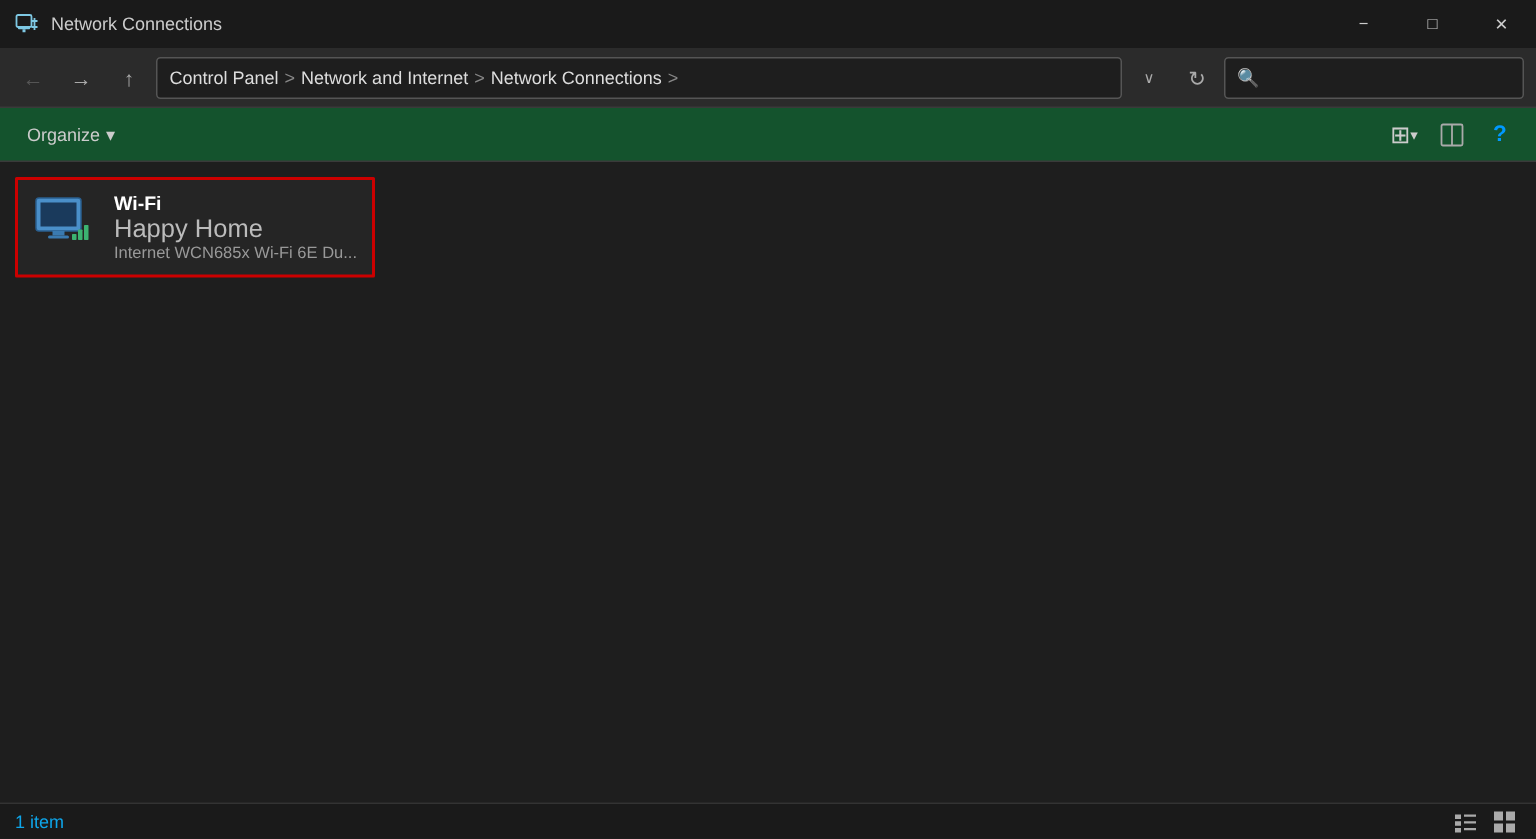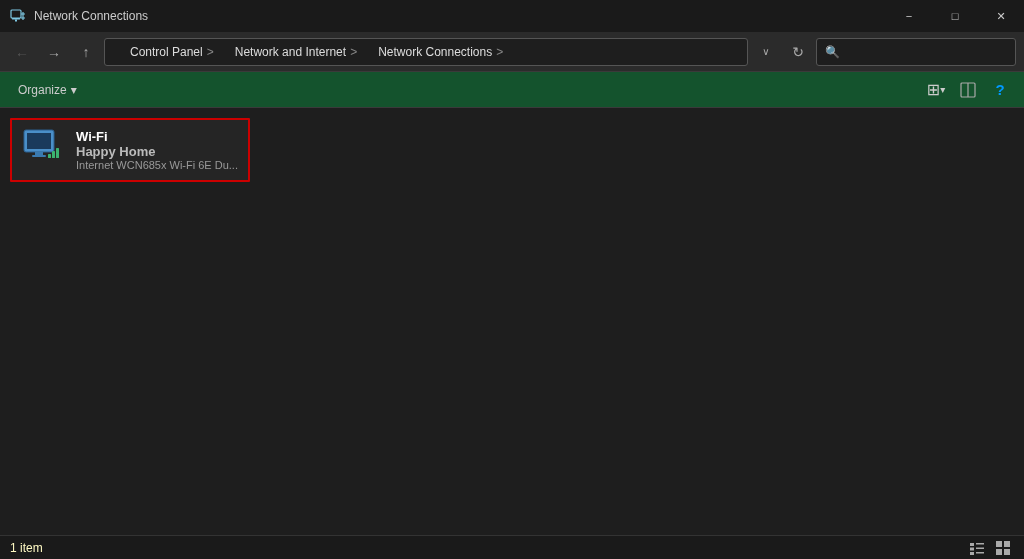--- a/index.html
+++ b/index.html
@@ -88,21 +88,20 @@
       border-radius: 3px;
       display: flex;
       align-items: center;
       padding: 0 8px;
       color: #ddd;
       font-size: 12px;
       cursor: text;
     }
     .address-path .breadcrumb-item {
       color: #ddd;
-      margin-left: 17px;
     }
     .address-path .separator {
       color: #888;
       margin: 0 4px;
     }
     .address-chevron {
       width: 28px;
       height: 28px;
       display: flex;
       align-items: center;
@@ -232,43 +231,42 @@
       display: flex;
       flex-direction: column;
       gap: 0;
     }
     .adapter-name {
       font-size: 13px;
       font-weight: 600;
       color: #fff;
     }
     .adapter-network {
-      font-size: 13px;
+      font-size: 17px;
       color: #bbb;
-      font-weight: bold;
     }
     .adapter-driver {
       font-size: 11px;
       color: #999;
     }
 
     
     .status-bar {
       height: 24px;
       background: #1a1a1a;
       display: flex;
       align-items: center;
       justify-content: space-between;
       padding: 0 10px;
       flex-shrink: 0;
       border-top: 1px solid #333;
     }
     .status-text {
       font-size: 12px;
-      color: #fef9c3;
+      color: #0ea5e9;
       text-align: center;
     }
     .status-right {
       display: flex;
       align-items: center;
       gap: 4px;
     }
     .view-icon-btn {
       width: 22px;
       height: 22px;

